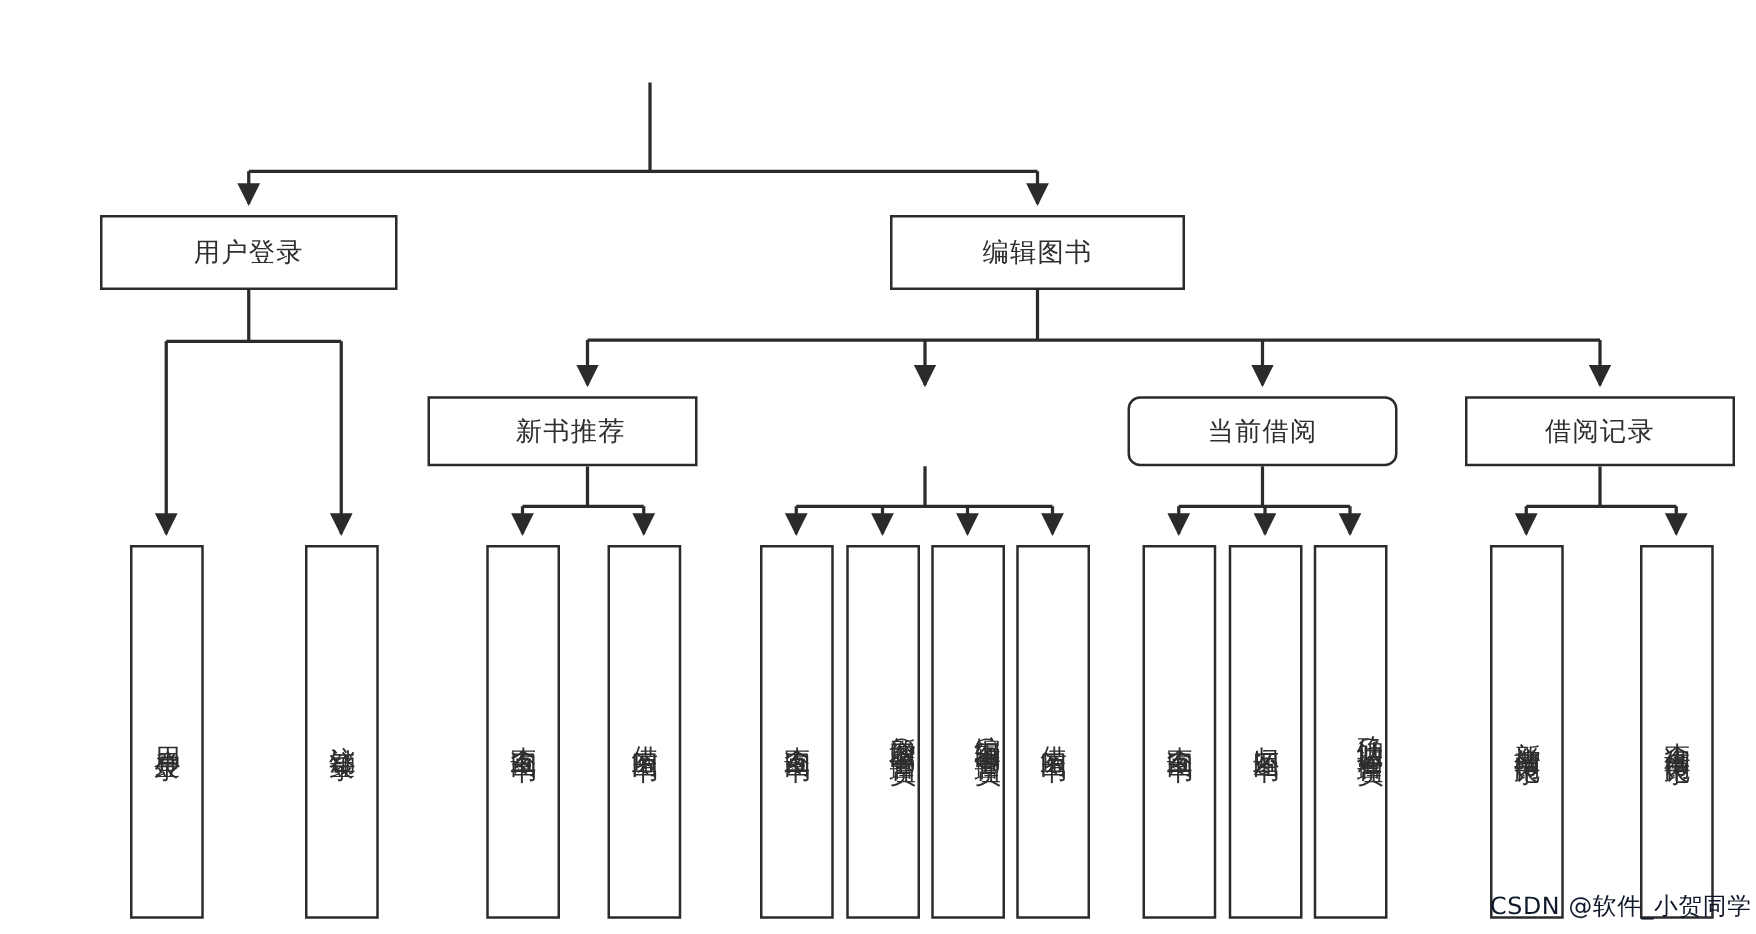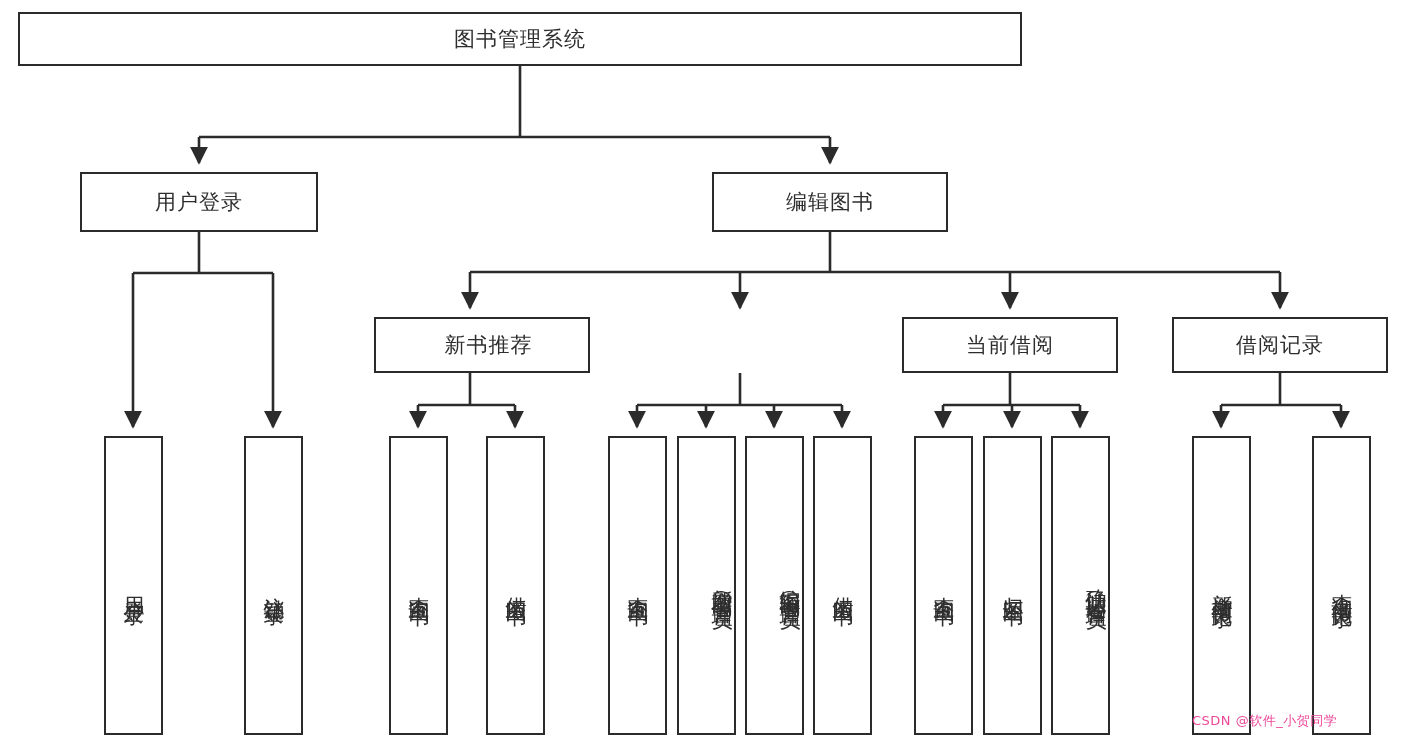--- a/index.html
+++ b/index.html
@@ -57,22 +57,22 @@
   }
   .node.v.mid {
     align-items: center;
   }
   .node .label {
     display: block;
     white-space: pre-wrap;
   }
   .watermark {
     position: absolute;
-    font-size: 13px;
-    color: #ec4899;
+    font-size: 19px;
+    color: #0f172a;
     white-space: nowrap;
     letter-spacing: 0.5px;
     font-family: "DejaVu Sans", "Liberation Sans", sans-serif;
   }
 </style>
 </head>
 <body>
 
 <div id="canvas">
 
@@ -120,35 +120,32 @@
       <path d="M 1012 405 L 1012 427" marker-end="url(#arrow)"></path>
       <path d="M 1080 405 L 1080 427" marker-end="url(#arrow)"></path>
 
       <path d="M 1280 373 L 1280 405"></path>
       <path d="M 1221 405 L 1341 405"></path>
       <path d="M 1221 405 L 1221 427" marker-end="url(#arrow)"></path>
       <path d="M 1341 405 L 1341 427" marker-end="url(#arrow)"></path>
     </g>
   </svg>
 
-  <div class="node h" style="left:18px; top:12px; width:1004px; height:54px;">
-    <span class="label">图书管理系统</span>
-  </div>
 
   <div class="node h" style="left:80px; top:172px; width:238px; height:60px;">
     <span class="label">用户登录</span>
   </div>
   <div class="node h" style="left:712px; top:172px; width:236px; height:60px;">
     <span class="label">编辑图书</span>
   </div>
 
-  <div class="node h" style="left:374px; top:317px; width:216px; height:56px;padding-left:13px;">
+  <div class="node h" style="left:342px; top:317px; width:216px; height:56px;padding-left:13px;">
     <span class="label">新书推荐</span>
   </div>
-  <div class="node h" style="left:902px; top:317px; width:216px; height:56px;">
+  <div class="node h" style="left:902px; top:317px; width:216px; height:56px;border-radius:10px;">
     <span class="label">当前借阅</span>
   </div>
   <div class="node h" style="left:1172px; top:317px; width:216px; height:56px;text-align:right;">
     <span class="label">借阅记录</span>
   </div>
 
   <div class="node v mid" style="left:104px; top:436px; width:59px; height:299px;">
     <span class="label">用户登录</span>
   </div>
   <div class="node v mid" style="left:244px; top:436px; width:59px; height:299px;">

